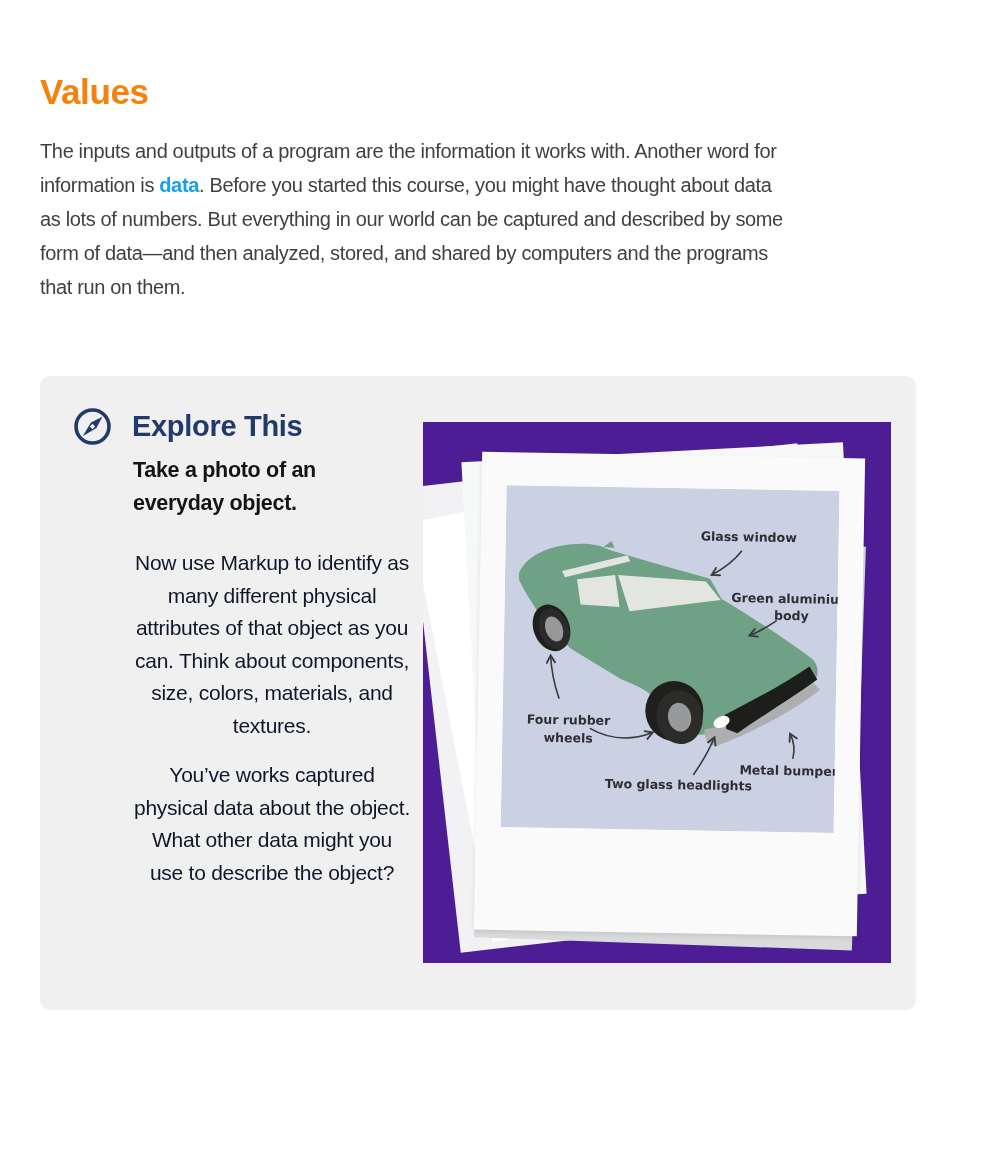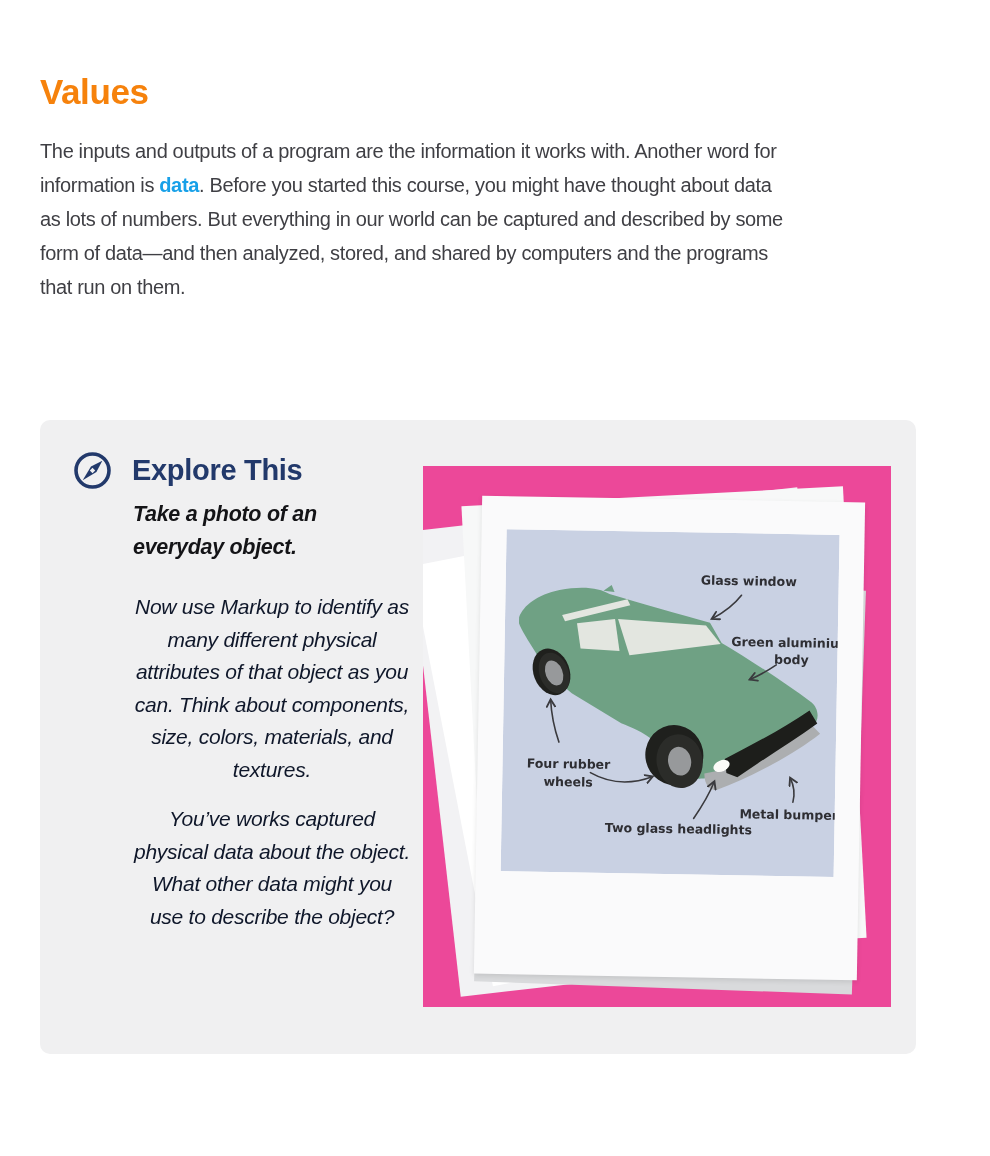--- a/index.html
+++ b/index.html
@@ -15,40 +15,40 @@
     text-align:center;
   }
   .intro {
     position:absolute; left:40px; top:134px; width:745px;
     font-size:20px; line-height:34px; letter-spacing:-0.35px;
     color:#3F3F44;
   }
   .term-link { color:#17A0E8; font-weight:700; text-decoration:none; cursor:pointer; }
   .explore-card {
     position:absolute; left:40px; top:376px; width:876px; height:634px;
-    background:#F0F0F1; border-radius:10px;margin-top:44px;
+    background:#F0F0F1; border-radius:10px;
   }
   .compass { position:absolute; left:32px; top:30px; width:41px; height:41px; }
   .explore-title {
     position:absolute; left:92px; top:34px;
     font-size:29px; font-weight:700; letter-spacing:-0.3px;
     color:#22396B;
   }
-  .explore-text-col { position:absolute; left:93px; top:78px; width:278px;font-style:italic; }
+  .explore-text-col { position:absolute; left:93px; top:78px; width:278px; }
   .explore-subtitle {
     width:215px; font-size:21.5px; font-weight:700; line-height:33px;
     letter-spacing:-0.3px; color:#141417; margin-bottom:27px;
   }
   .explore-text-col p {
     font-size:21px; line-height:32.5px; letter-spacing:-0.25px;
     color:#0f172a; margin-bottom:17px;text-align:center;
   }
   .photo-collage {
     position:absolute; left:383px; top:46px; width:468px; height:541px;
-    background:#ec4899; overflow:hidden;
+    background:#4c1d95; overflow:hidden;
   }
   .sheet { position:absolute; }
   .sheet-a { left:10px; top:42px; width:392px; height:468px; background:#F2F2F4; transform:rotate(-6.5deg); }
   .sheet-b { left:26px; top:64px; width:338px; height:428px; background:#FFFFFF; transform:rotate(-11deg); }
   .sheet-c { left:50px; top:30px; width:382px; height:452px; background:#F7F8F8; transform:rotate(-3deg); }
   .sheet-gray { left:58px; top:118px; width:378px; height:404px; background:#D9DADC; transform:rotate(2deg); }
   .polaroid {
     position:absolute; left:55px; top:33px; width:383px; height:478px;
     background:#FAFAFB; transform:rotate(1deg);
     box-shadow:0 2px 5px rgba(0,0,0,0.10);

